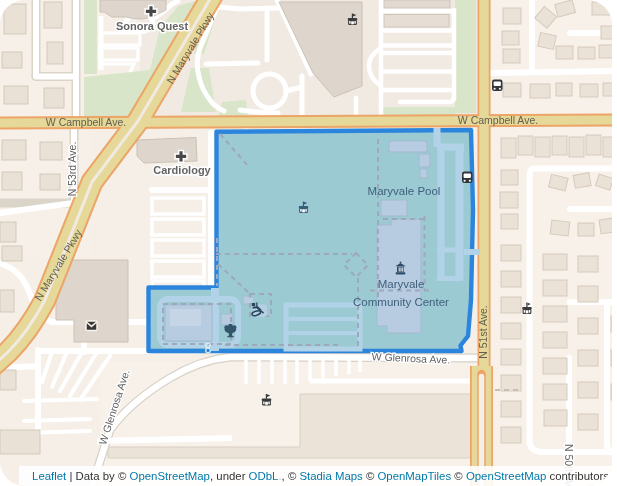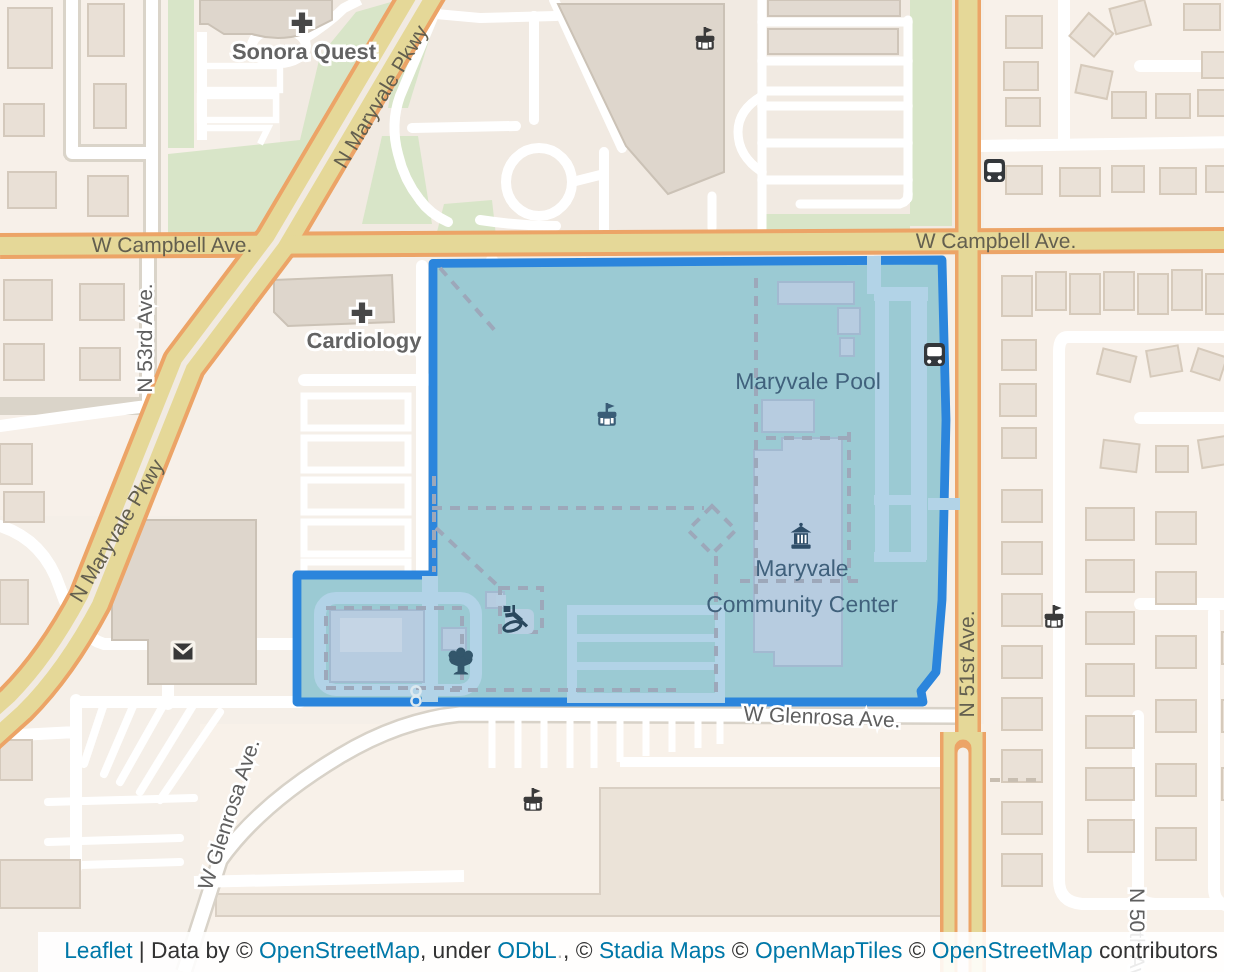--- a/index.html
+++ b/index.html
@@ -1,16 +1,16 @@
 <!DOCTYPE html>
 <html><head>
 <meta charset="utf-8">
 <style>
   html,body{margin:0;padding:0;}
-  #map{position:relative;width:612px;height:486px;overflow:hidden;font-family:"Liberation Sans",sans-serif;background:#f5efe8;}
+  #map{position:relative;width:612px;height:486px;overflow:hidden;font-family:"Liberation Sans",sans-serif;background:#f5efe8;border-radius:25px;}
   svg text{font-family:"Liberation Sans",sans-serif;}
   .poi{font-size:11px;fill:#636363;stroke:#ffffff;stroke-width:3px;paint-order:stroke;font-weight:bold;}
   .road{font-size:10.5px;fill:#635f4f;}
   .roadw{font-size:10.5px;fill:#5f5f5f;stroke:#ffffff;stroke-width:2.5px;paint-order:stroke;}
   .park{font-size:11.5px;fill:#40617c;}
   #attr{position:absolute;right:0;bottom:0;height:20px;background:rgba(255,255,255,0.88);font-size:11.4px;color:#333;padding:0 3px 0 13px;line-height:20px;white-space:nowrap;}
   #attr .lk{color:#0078A8;}
 </style>
 </head>
 <body>

